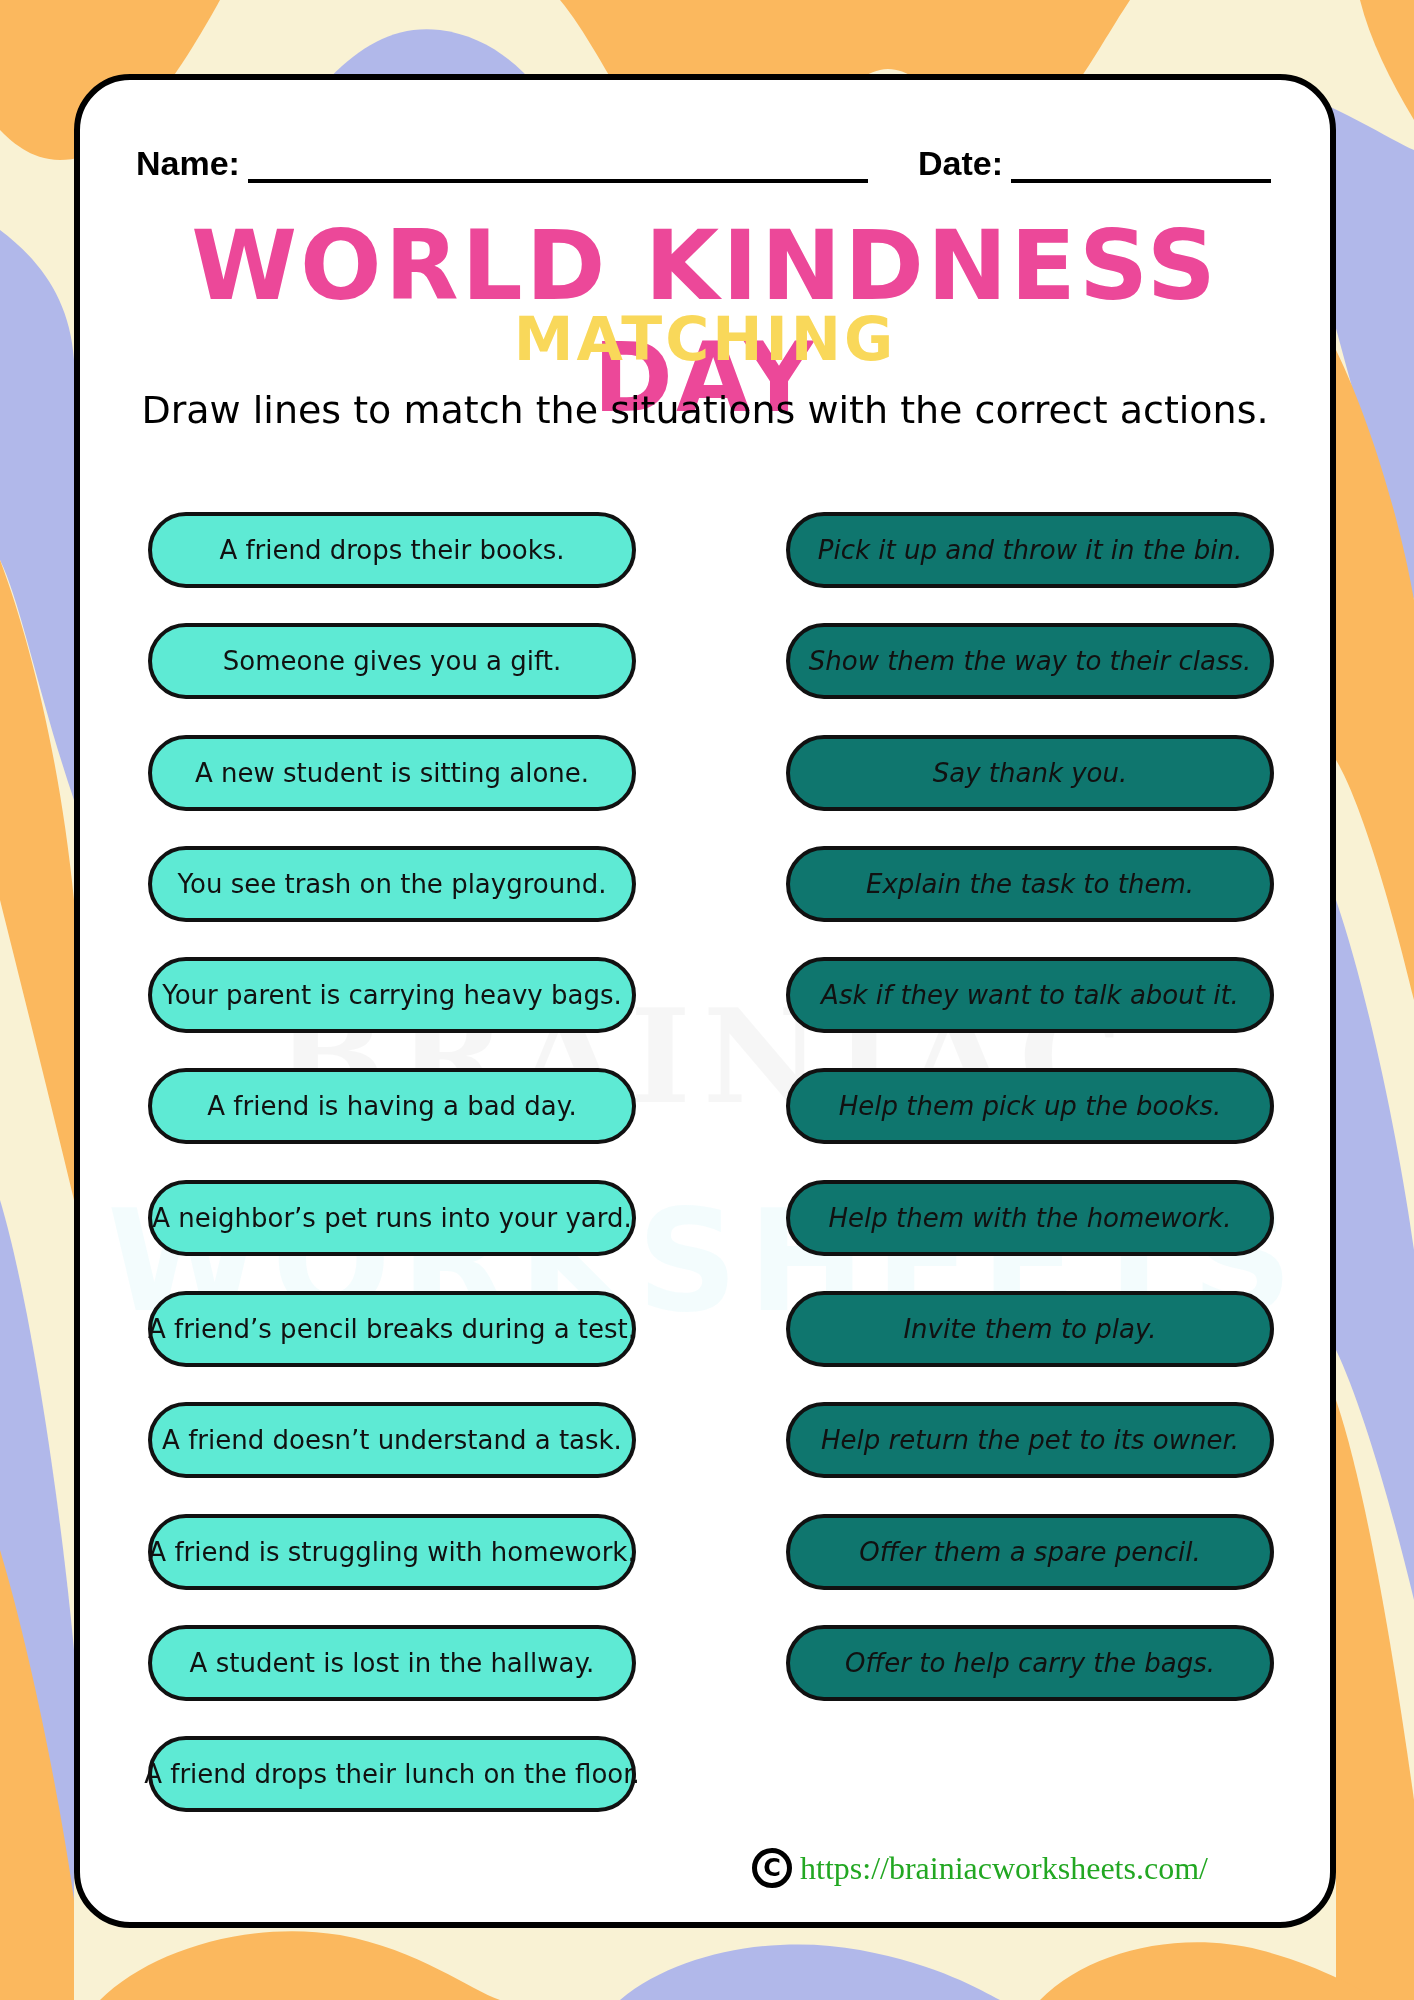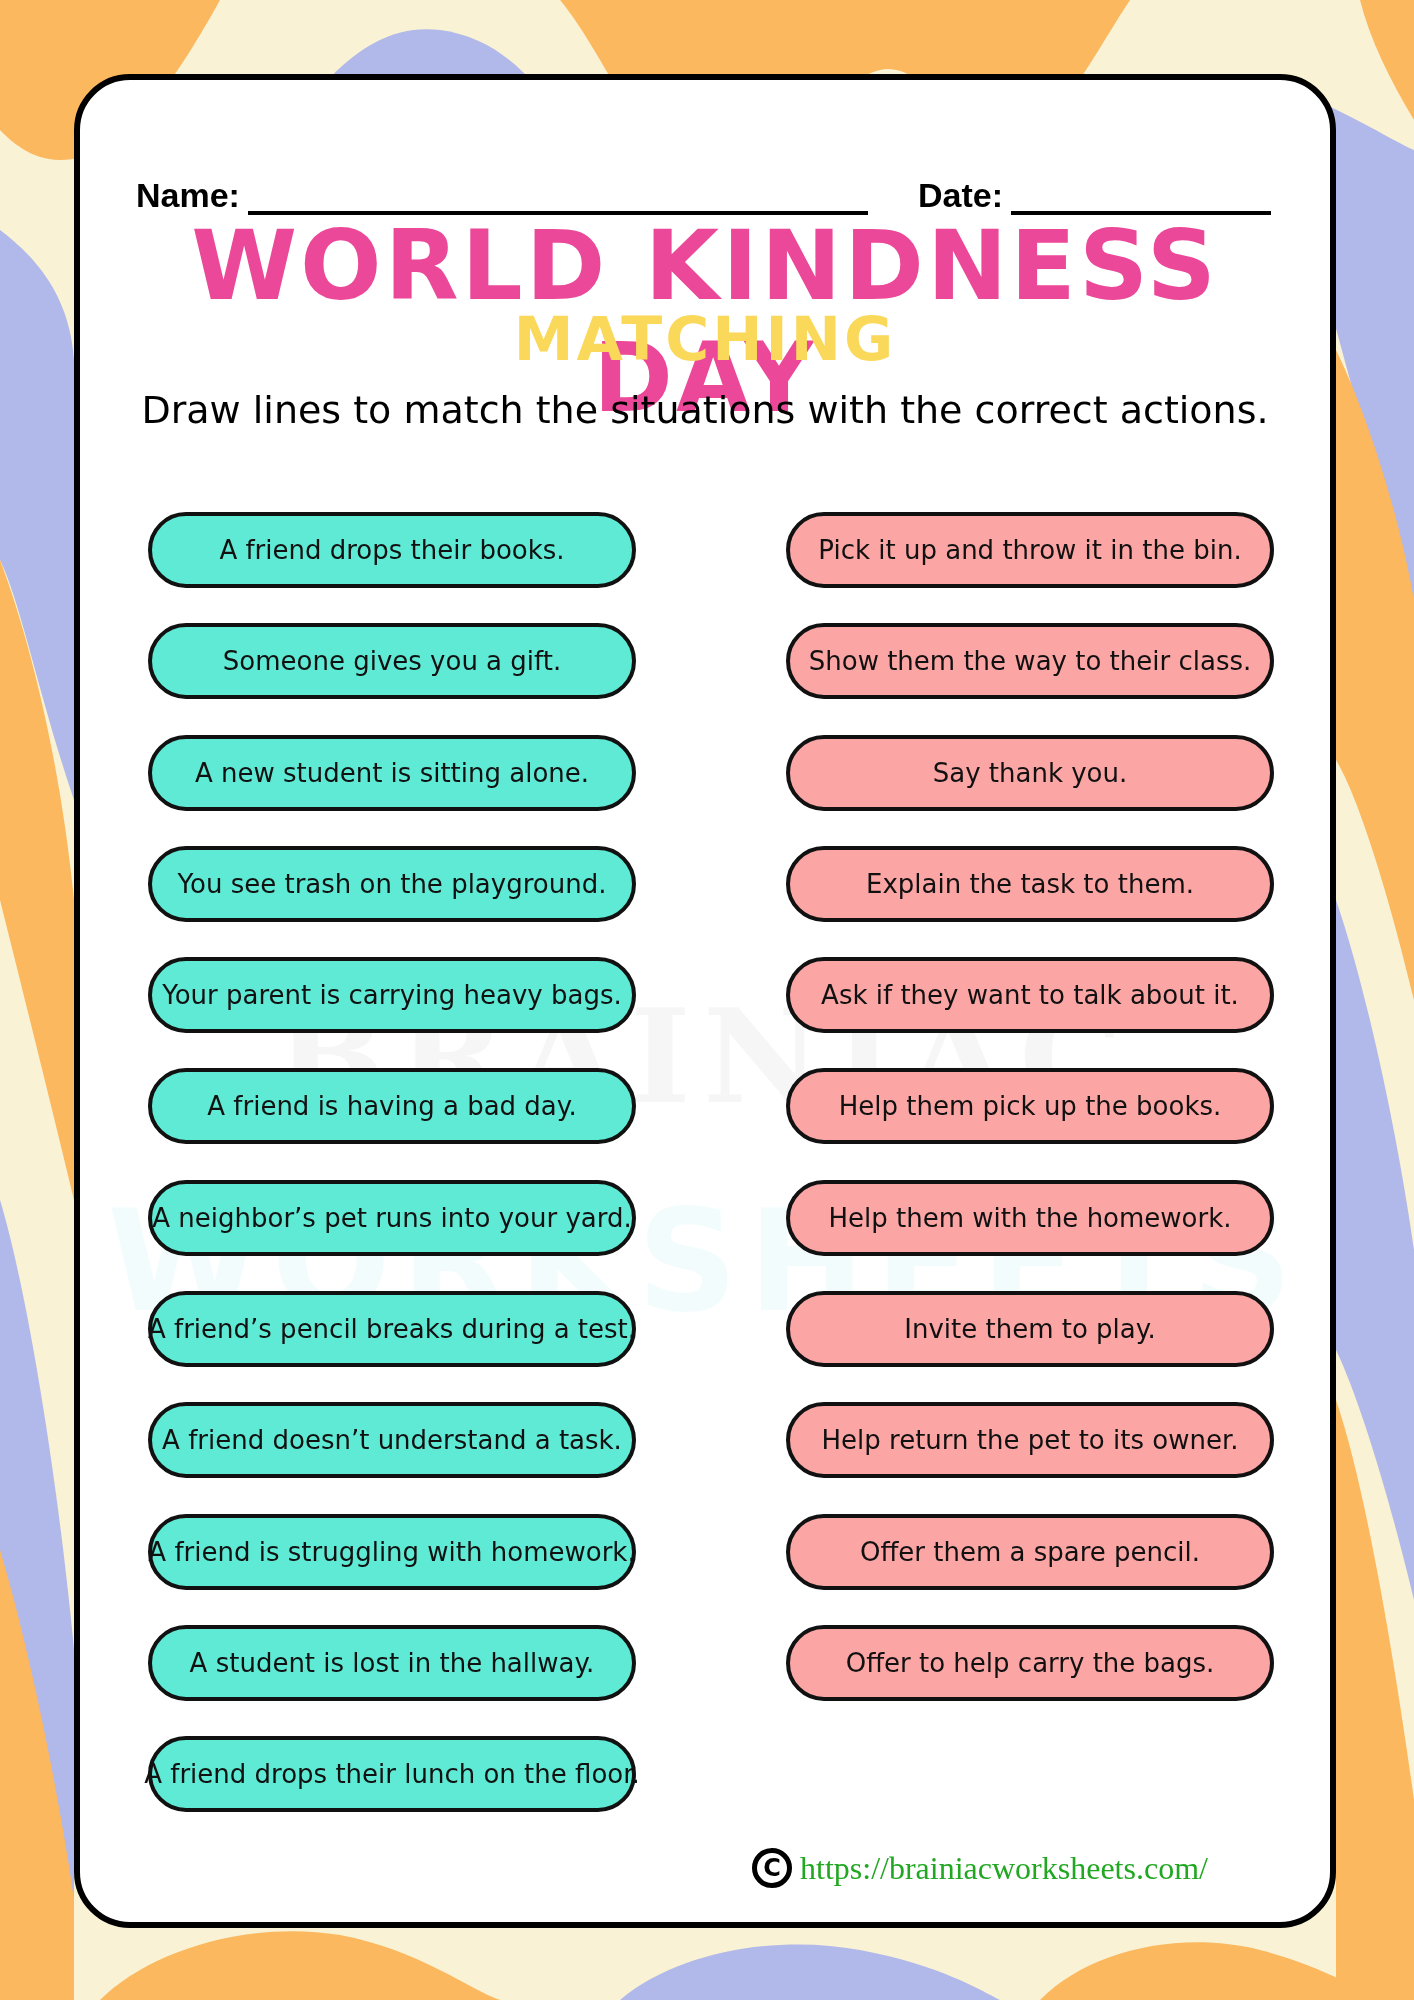--- a/index.html
+++ b/index.html
@@ -13,21 +13,21 @@
     position: absolute; left: 74px; top: 74px; width: 1262px; height: 1854px;
     background: #ffffff; border: 6px solid #000; border-radius: 56px;
     box-sizing: border-box; z-index: 1;
   }
   .header-row {
     position: absolute; left: 56px; top: 64px; width: 1150px;
     display: flex; align-items: flex-end; font-weight: bold; font-size: 34px; color: #000;
   }
   .field-label { margin-right: 8px; }
   .line-name { display: inline-block; width: 620px; border-bottom: 4px solid #000; height: 30px; }
-  .date-wrap { margin-left: 50px; display: flex; align-items: flex-end; margin-top: 32px; }
+  .date-wrap { margin-left: 50px; display: flex; align-items: flex-end; }
   .line-date { display: inline-block; width: 260px; border-bottom: 4px solid #000; height: 30px; }
   .title {
     position: absolute; left: 0; width: 100%; top: 130px; text-align: center;
     font-family: "DejaVu Sans", sans-serif; font-size: 96px; font-weight: bold;
     color: #ec4899; letter-spacing: 3px;
   }
   .subtitle {
     position: absolute; left: 0; width: 100%; top: 224px; text-align: center;
     font-family: "DejaVu Sans", sans-serif; font-size: 60px; font-weight: bold;
     color: #f9d85a; letter-spacing: 3px;
@@ -39,21 +39,21 @@
   .col { position: absolute; top: 432px; }
   .col.left { left: 68px; }
   .col.right { left: 706px; }
   .pill {
     width: 488px; height: 76px; box-sizing: border-box; border: 4px solid #111;
     border-radius: 38px; display: flex; align-items: center; justify-content: center;
     font-family: "DejaVu Sans", sans-serif; font-size: 26px; color: #111;
     margin-bottom: 35.3px; cursor: pointer; white-space: nowrap;
   }
   .pill.situation { background: #5eead4; }
-  .pill.action { background: #fca5a5; }
+  .pill.action { background: #0f766e; font-style: italic; }
   .footer {
     position: absolute; left: 672px; top: 1768px; display: flex; align-items: center; gap: 8px;
   }
   .copy-icon {
     width: 40px; height: 40px; border: 5px solid #000; border-radius: 50%; box-sizing: border-box;
     display: flex; align-items: center; justify-content: center; font-weight: bold; font-size: 24px;
     font-family: "DejaVu Sans", sans-serif;
   }
   .url { font-family: "Liberation Serif", serif; font-size: 32px; color: #22a722; text-decoration: none; }
   .watermark {

